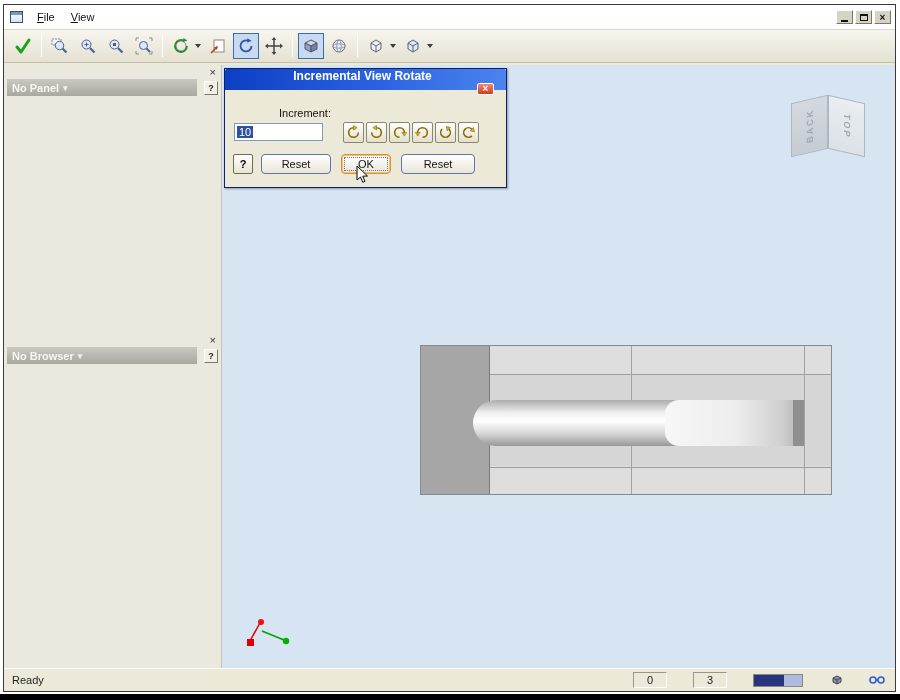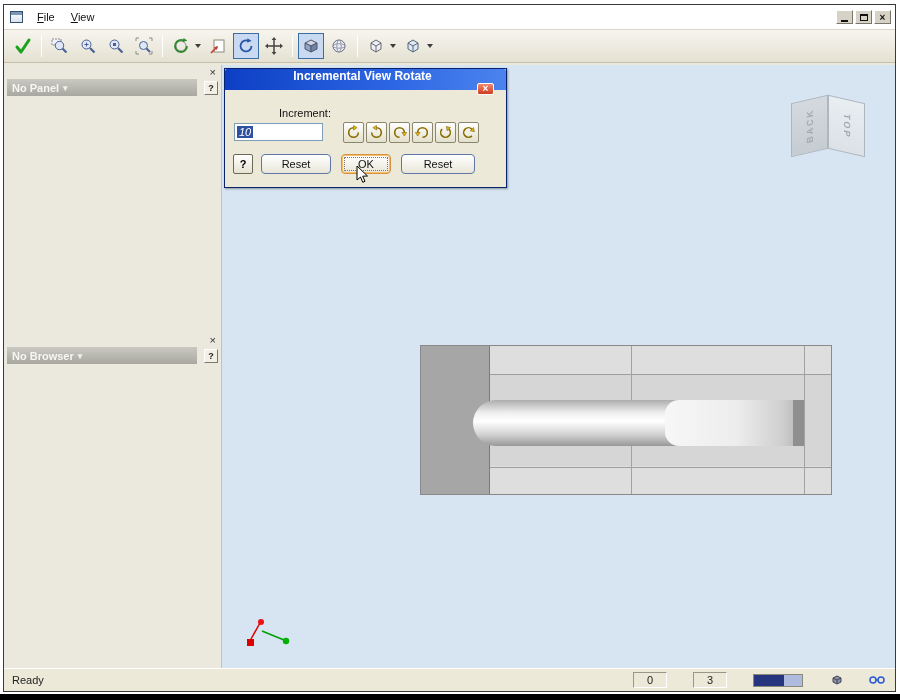--- a/index.html
+++ b/index.html
@@ -63,21 +63,21 @@
   .dlg-title { height:21px; background:linear-gradient(90deg,#0d3fc4,#2a63e2 55%,#4b84ee);
                border-radius:2px 2px 0 0; display:flex; align-items:center; padding:0 12px 0 6px;
                color:#fff; font-size:12px; font-weight:bold;flex-direction:column; }
   .dlg-close { margin-left:auto; width:17px; height:15px; background:linear-gradient(#ef8a70,#cf3b22);
                border:1px solid #fff; border-radius:2px; color:#fff; font-size:10px; font-weight:bold;
                display:flex; align-items:center; justify-content:center; line-height:1; }
   .dlg-body { position:relative; height:97px; font-size:11px; color:#111; }
   .dlg-label { position:absolute; left:10px; top:17px;margin-left:44px; }
   .textbox { position:absolute; left:9px; top:33px; width:89px; height:18px; background:#fff;
              border:1px solid #7f9db9; display:flex; align-items:center; padding-left:2px; }
-  .textbox .sel { background:#2f52a0; color:#fff; padding:0 2px;font-style:italic; }
+  .textbox .sel { background:#2f52a0; color:#fff; padding:0 2px; }
   .rot-row { position:absolute; left:118px; top:32px; display:flex; gap:2px; }
   .rbtn { width:21px; height:21px; background:linear-gradient(#ffffff,#e3e0cc);
           border:1px solid #8a876e; border-radius:2px; display:flex; align-items:center; justify-content:center; }
   .dlg-bottom { position:absolute; left:8px; top:64px; display:flex; align-items:center; }
   .sqbtn { width:20px; height:20px; background:linear-gradient(#fff,#e6e3d2); border:1px solid #6a6a58;
            border-radius:2px; font-weight:bold; font-size:11px; display:flex; align-items:center; justify-content:center; }
   .btn { height:20px; background:linear-gradient(#ffffff,#e9e6d8); border:1px solid #5f77a6;
          border-radius:4px; font-size:11px; color:#111; margin-left:10px;
          display:flex; align-items:center; justify-content:center; }
   .btn-reset { width:70px; margin-left:8px; }

